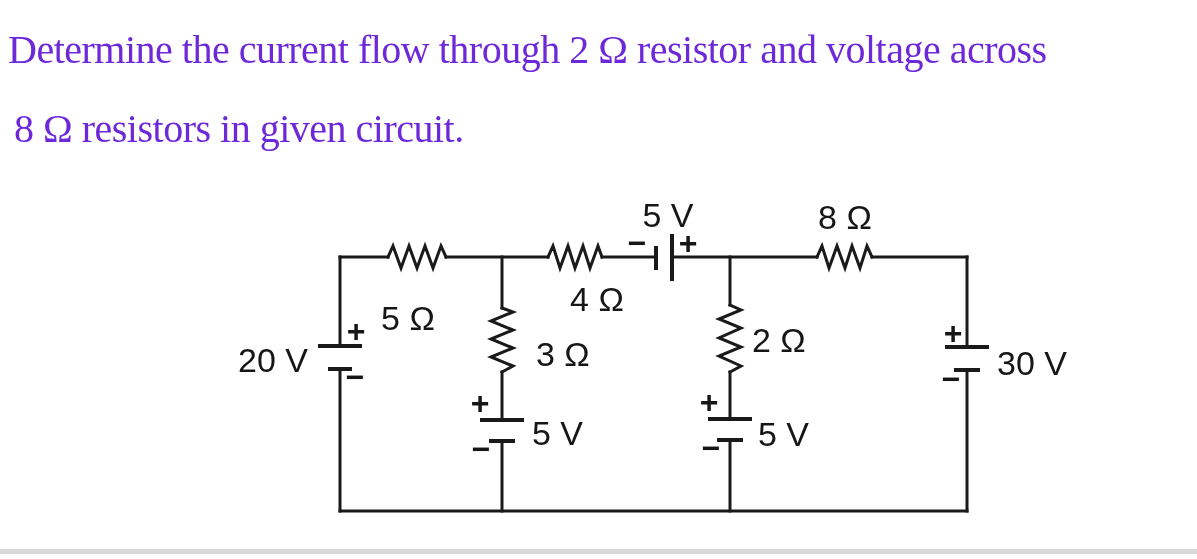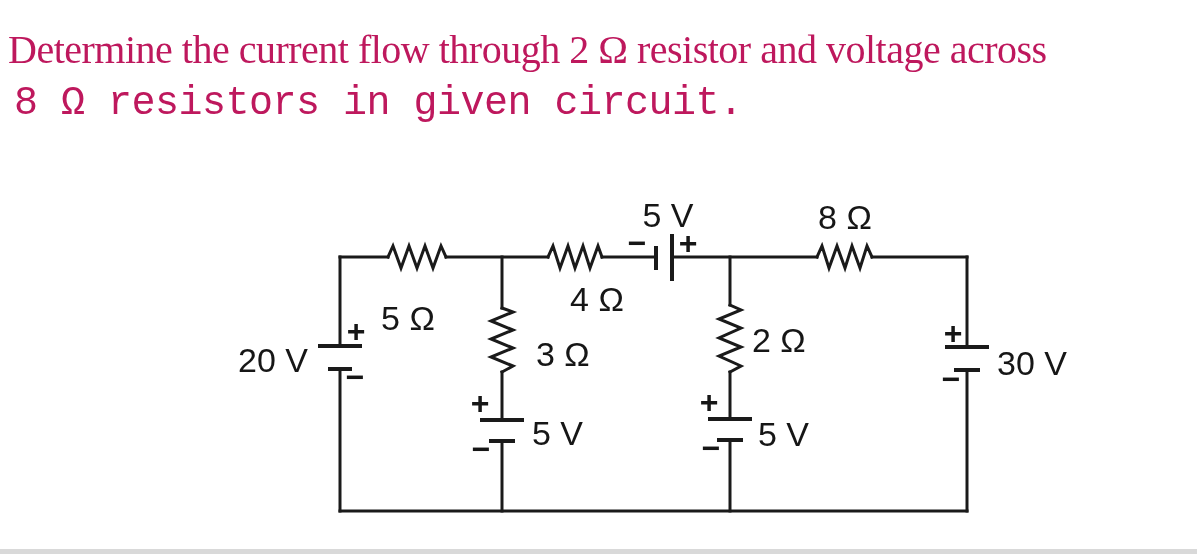--- a/index.html
+++ b/index.html
@@ -10,28 +10,28 @@
   .page {
     position: relative;
     width: 1197px;
     height: 559px;
     background: #ffffff;
     overflow: hidden;
     font-family: "Liberation Serif", serif;
   }
   .problem-line {
     position: absolute;
-    color: #be185d;
+    color: #6d28d9;
     font-size: 40px;
     letter-spacing: -0.5px;
     line-height: 1;
     white-space: nowrap;
   }
   .problem-line.l1 { left: 8px;  top: 30px; }
-  .problem-line.l2 { left: 14px; top: 84px; font-family: Liberation Mono, monospace; }
+  .problem-line.l2 { left: 14px; top: 109px; }
   .circuit-svg {
     position: absolute;
     left: 0;
     top: 0;
     width: 1197px;
     height: 559px;
   }
   .wire {
     fill: none;
     stroke: #1a1a1a;

